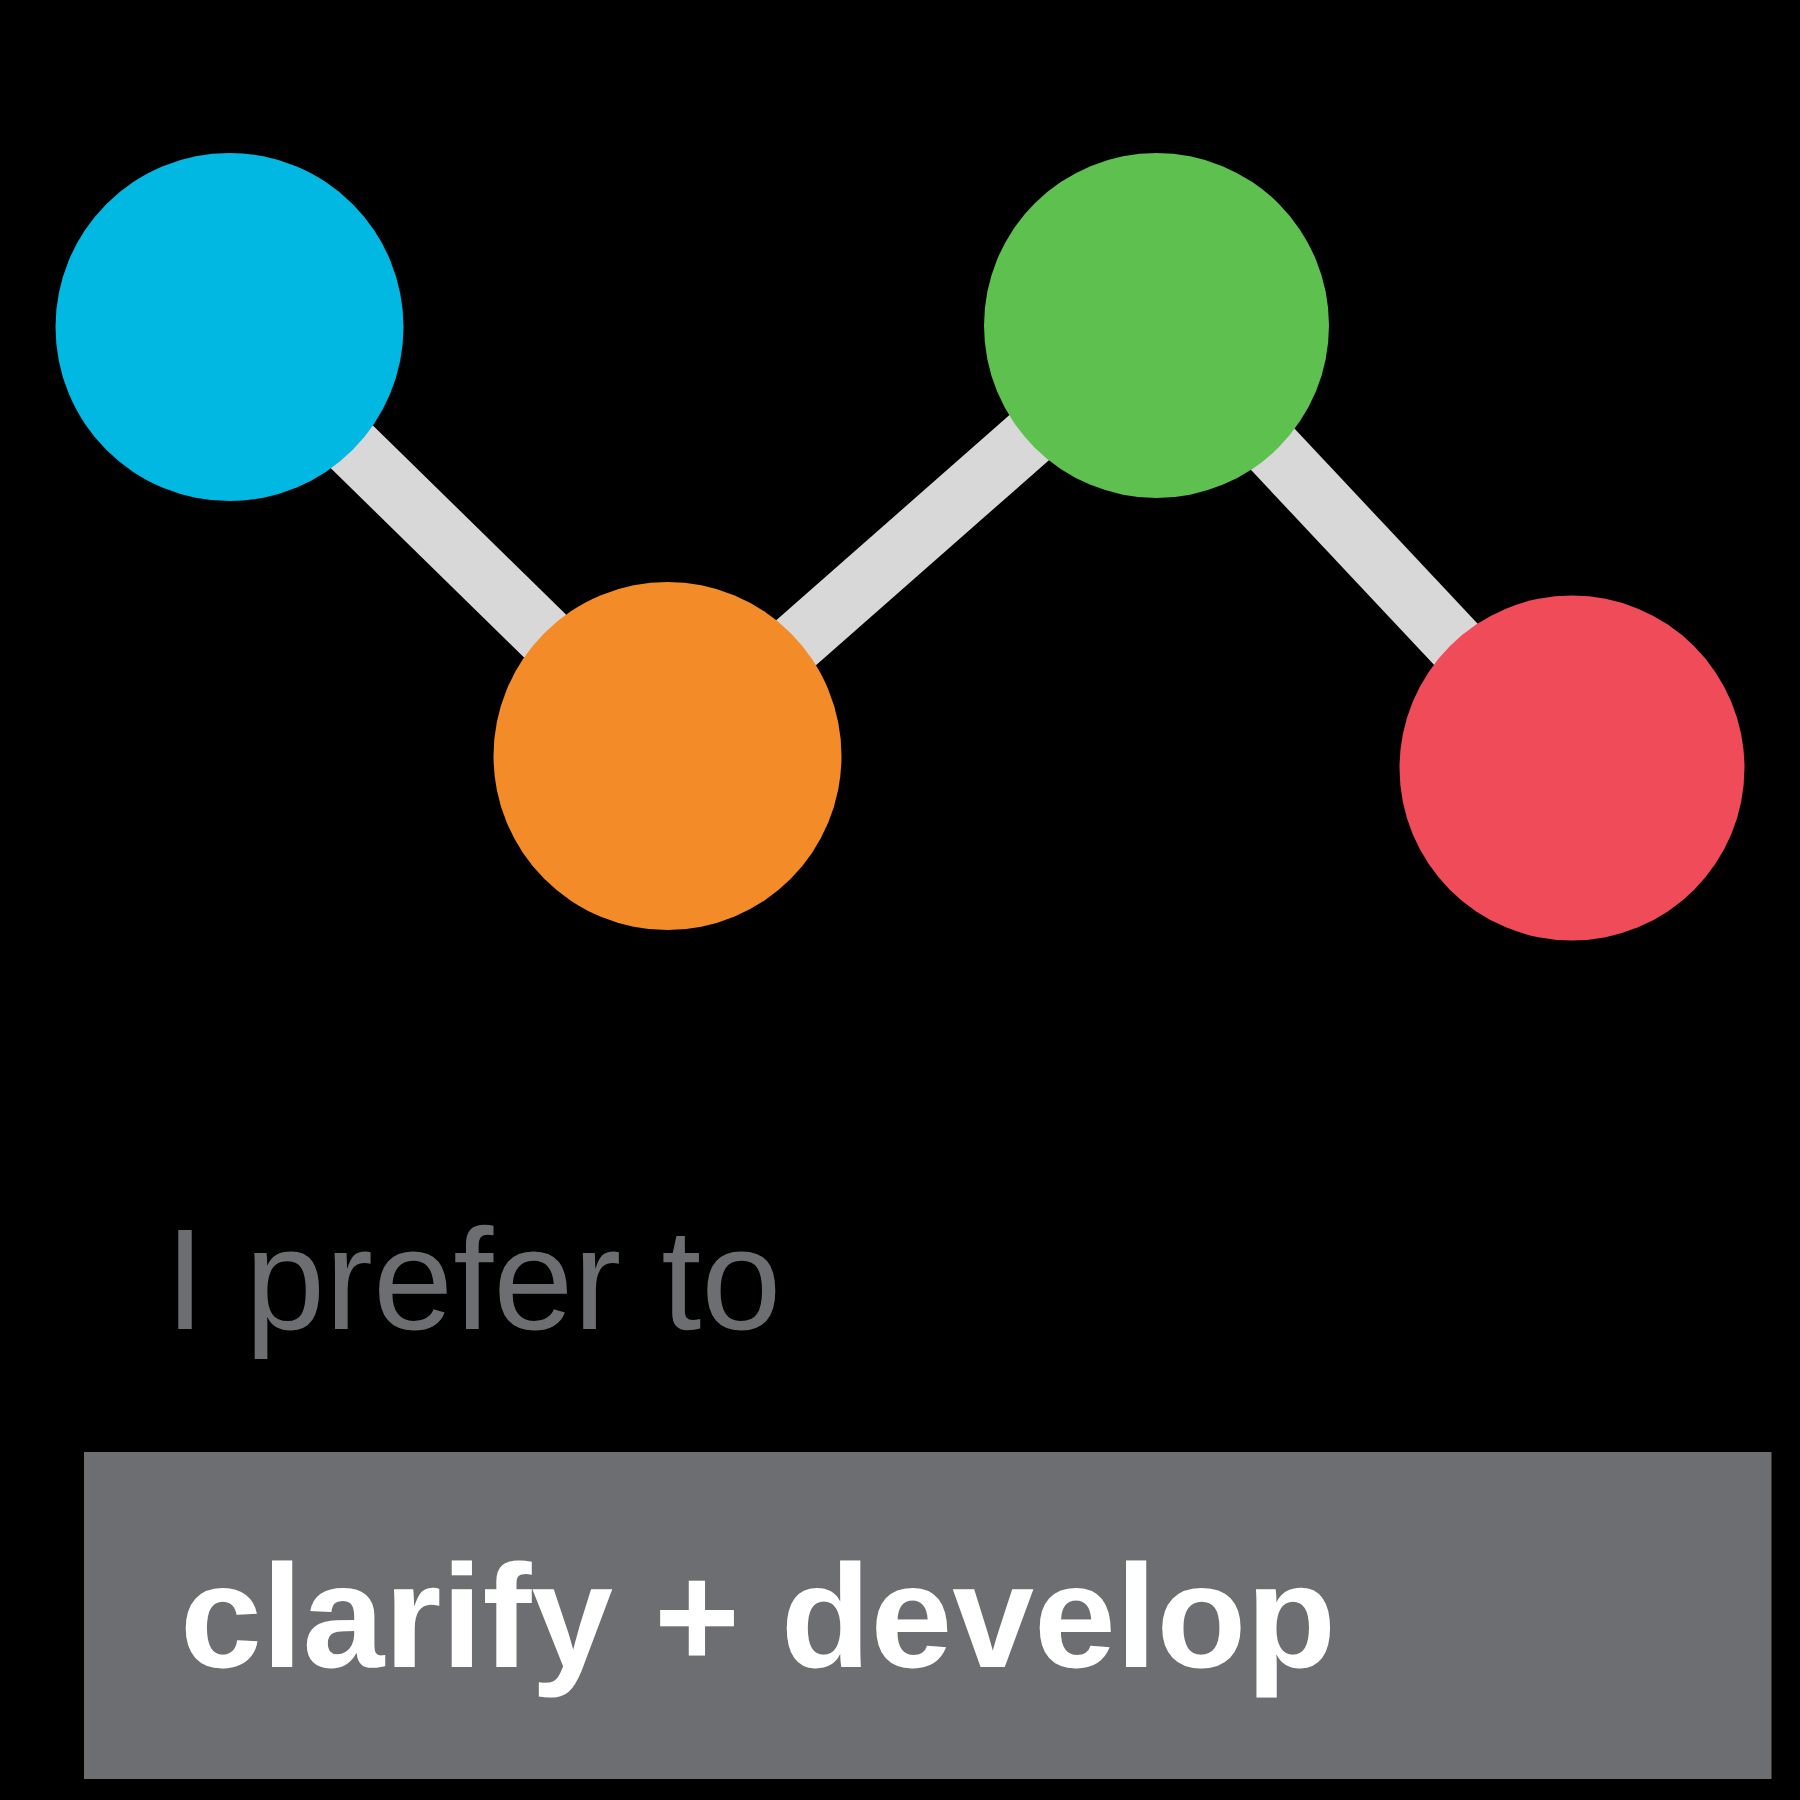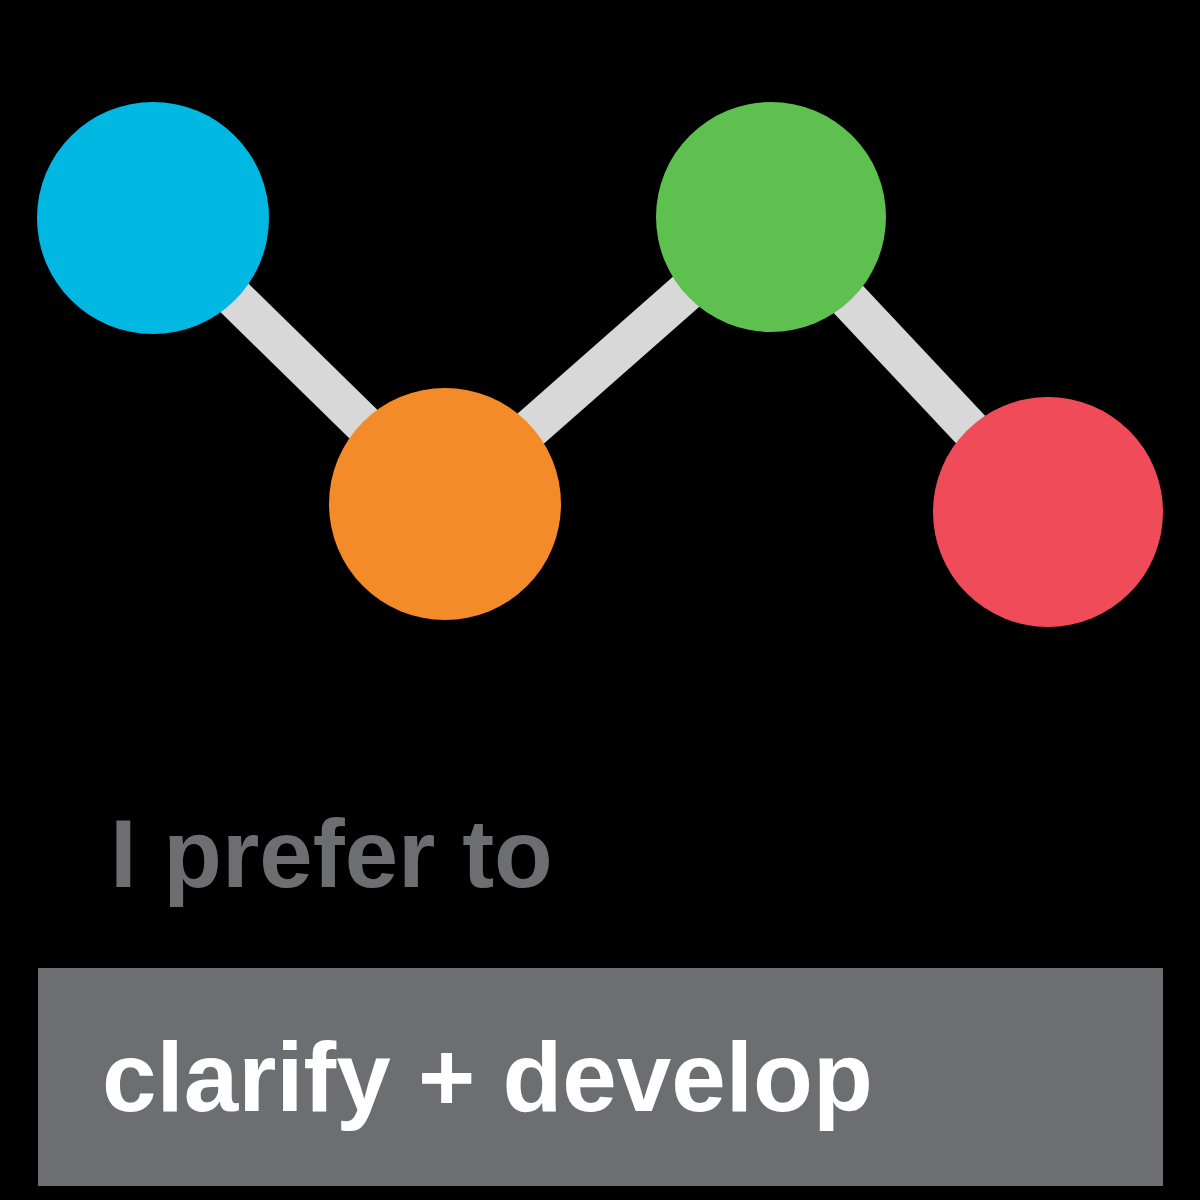--- a/index.html
+++ b/index.html
@@ -21,27 +21,27 @@
   .zigzag-svg {
     position: absolute;
     left: 0;
     top: 0;
   }
   .caption {
     position: absolute;
     left: 110px;
     top: 806px;
     font-size: 96px;
-    font-weight: bold;
+    font-weight: normal;
     line-height: 1;
     white-space: nowrap;
   }
   .banner {
     position: absolute;
-    left: 38px;
+    left: 56px;
     top: 968px;
     width: 1125px;
     height: 218px;
     display: flex;
     align-items: center;
     box-sizing: border-box;
     padding-left: 64px;
   }
   .banner-text {
     font-size: 98px;

